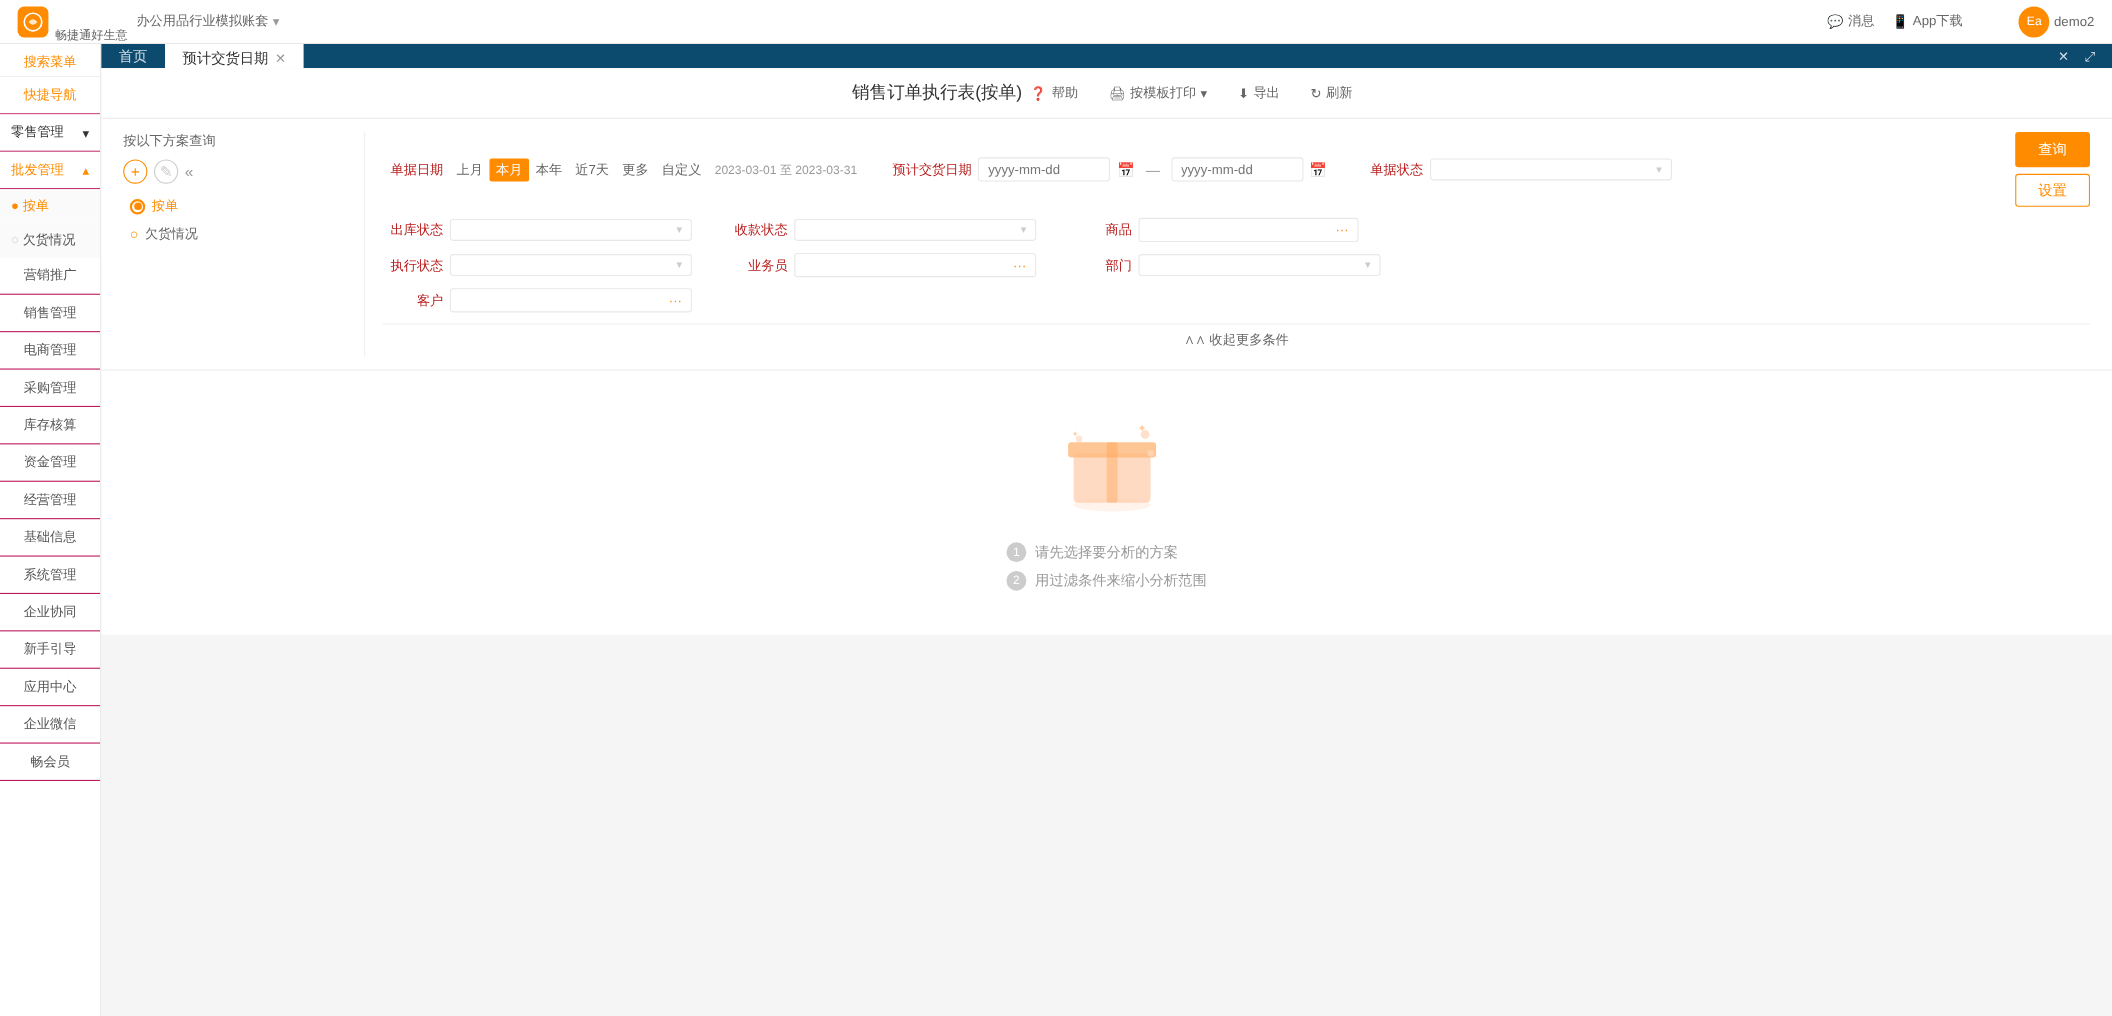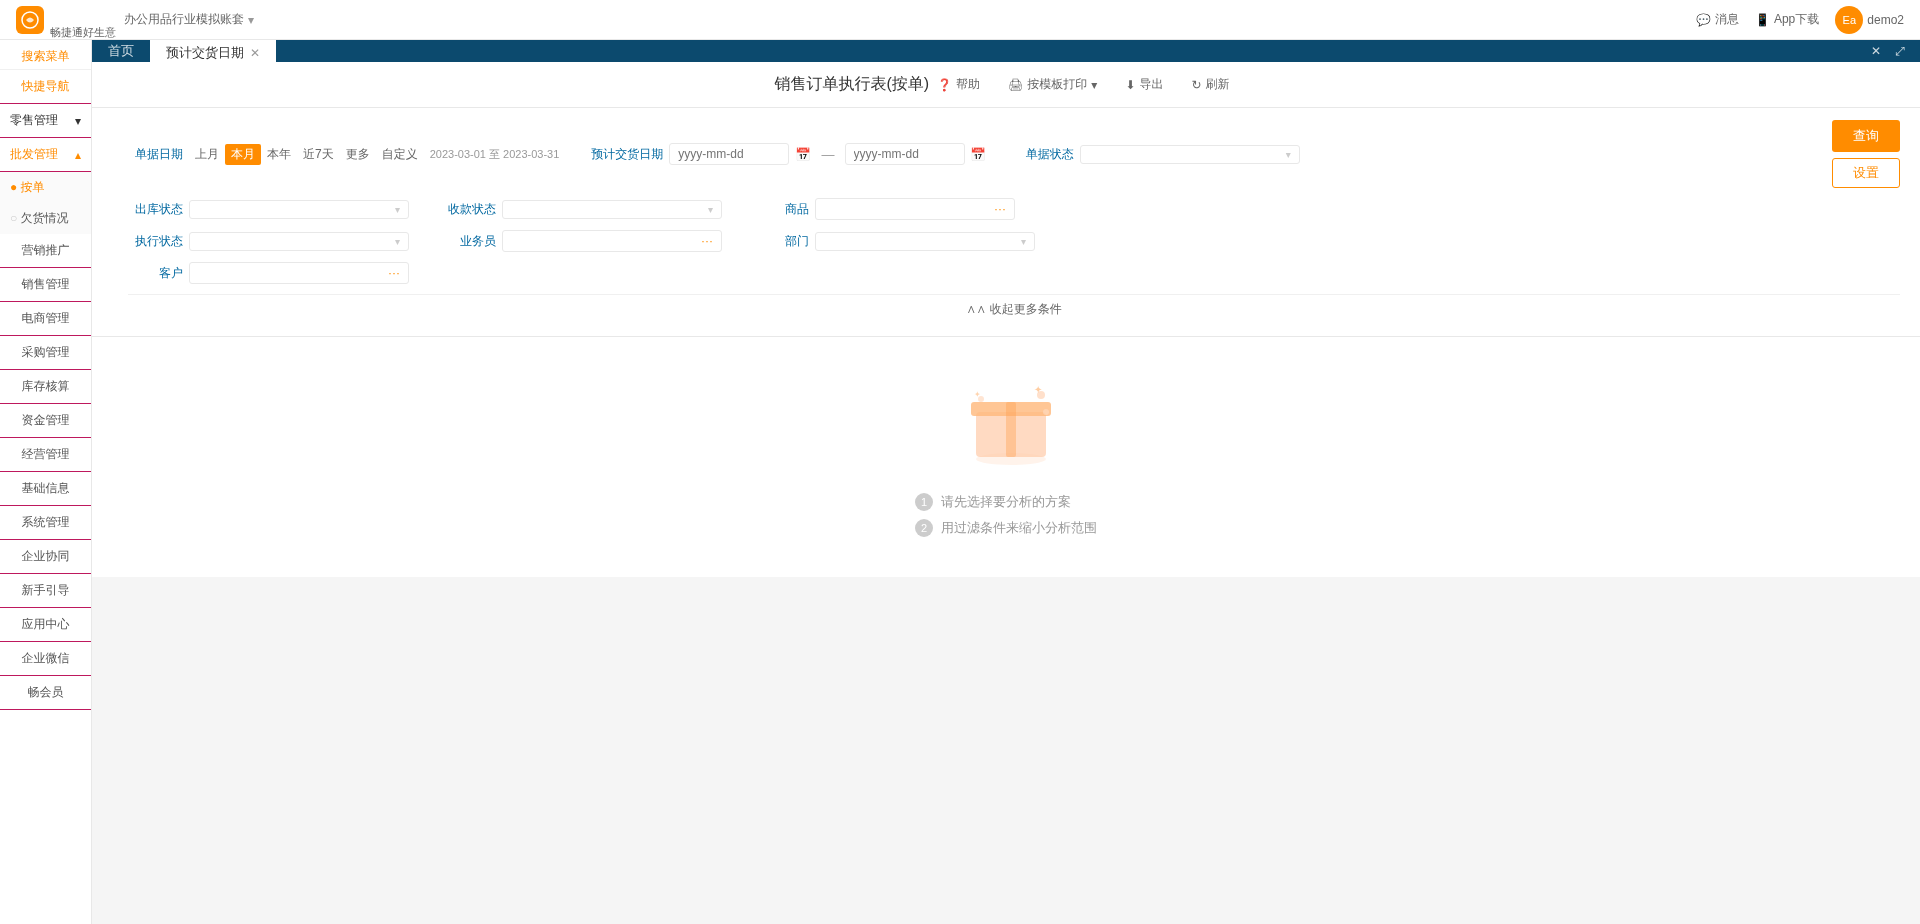--- a/index.html
+++ b/index.html
@@ -67,20 +67,21 @@
     .avatar {
       width: 28px;
       height: 28px;
       border-radius: 50%;
       background: #ff8c00;
       display: flex;
       align-items: center;
       justify-content: center;
       color: white;
       font-size: 11px;
+      margin-left: 35px;
     }
 
     
     .main-layout {
       display: flex;
       flex: 1;
       overflow: hidden;
     }
 
     
@@ -326,21 +327,21 @@
       gap: 12px;
       margin-bottom: 10px;
     }
     .filter-group {
       display: flex;
       align-items: center;
       gap: 6px;
     }
     .filter-label {
       font-size: 12px;
-      color: #0369a1;
+      color: #b91c1c;
       white-space: nowrap;
       min-width: 55px;
       text-align: right;
     }
     .date-filter-tabs {
       display: flex;
       gap: 0;
     }
     .date-tab {
       padding: 2px 6px;
@@ -594,20 +595,40 @@
           </div>
           <div class="page-action-btn">
             <span>↻</span>
             <span>刷新</span>
           </div>
         </div>
       </div>
 
       <div class="filter-panel">
 
+        <div class="filter-left">
+          <div class="filter-title">
+            <span>按以下方案查询</span>
+          </div>
+          <div class="filter-scheme-actions">
+            <div class="icon-btn">+</div>
+            <div class="icon-btn gray">✎</div>
+            <div class="collapse-btn">«</div>
+          </div>
+          <div class="scheme-item active">
+            <div class="scheme-dot">
+              <div class="scheme-dot-inner"></div>
+            </div>
+            <span>按单</span>
+          </div>
+          <div class="scheme-item2">
+            <span class="scheme-icon">○</span>
+            <span>欠货情况</span>
+          </div>
+        </div>
 
         <div class="filter-right">
 
           <div class="filter-row">
             <div class="filter-group">
               <span class="filter-label">单据日期</span>
               <div class="date-filter-tabs">
                 <div class="date-tab">上月</div>
                 <div class="date-tab active">本月</div>
                 <div class="date-tab">本年</div>

